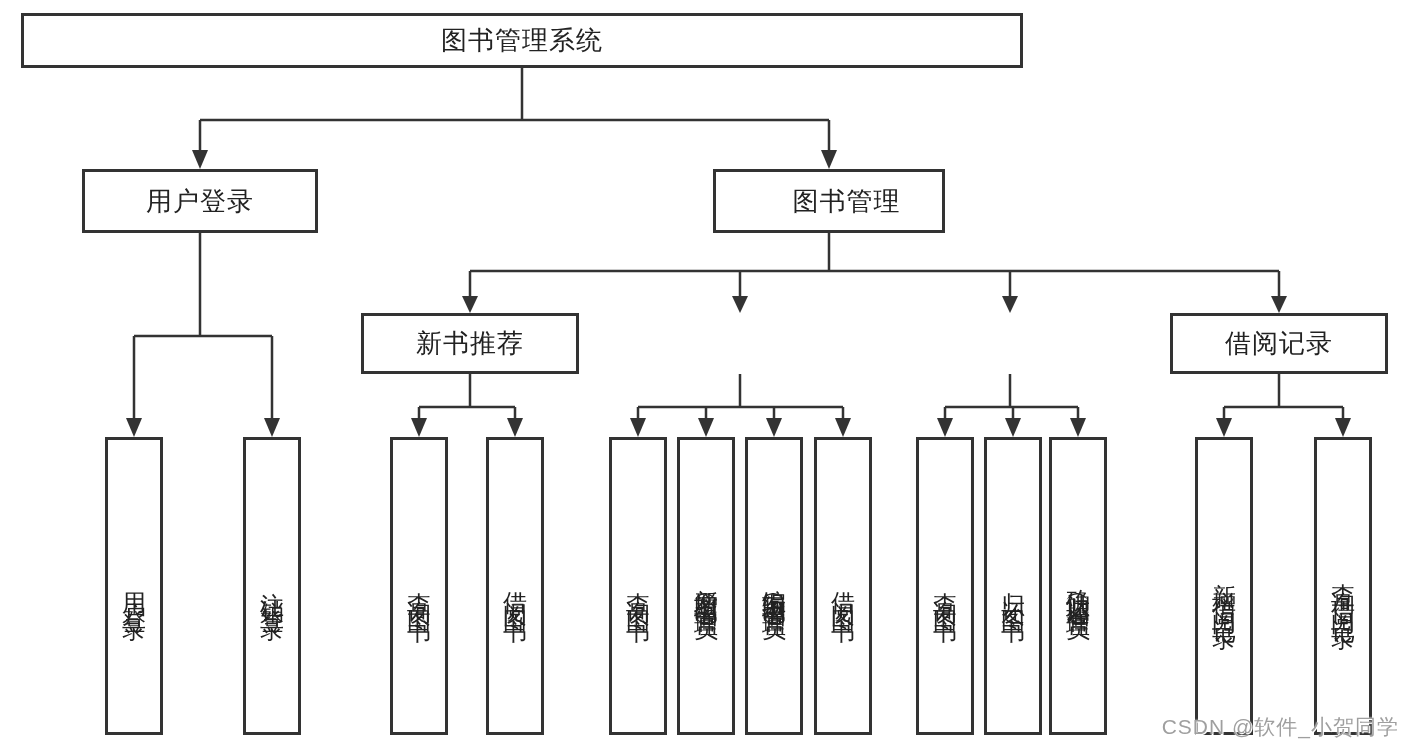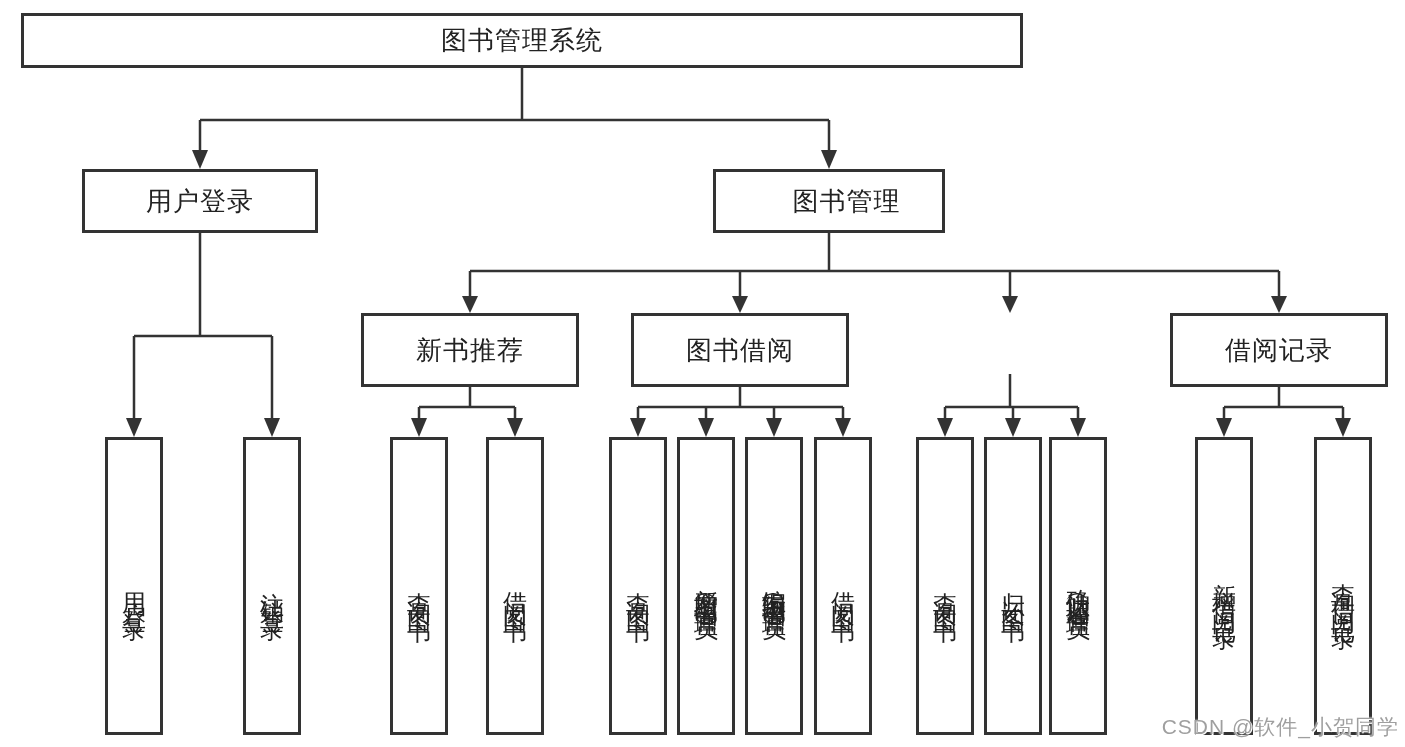--- a/index.html
+++ b/index.html
@@ -29,21 +29,21 @@
     align-items:center;
     justify-content:center;
     font-size:26px;
     letter-spacing:1px;
     color:var(--text);
     white-space:nowrap;
   }
   .root{left:21px;top:13px;width:1002px;height:55px;font-size:26px;}
   .l2a{left:82px;top:169px;width:236px;height:64px;}
   .l2b{left:713px;top:169px;width:232px;height:64px;padding-left:35px;}
-  .l3{top:313px;height:74px;width:218px;}
+  .l3{top:313px;height:61px;width:218px;}
   .l3a{left:361px;} .l3b{left:631px;} .l3c{left:901px;} .l3d{left:1170px;}
   .leaf{top:437px;height:298px;width:58px;}
   .vtext{
     writing-mode:vertical-rl;
     text-orientation:mixed;
     font-size:24px;
     line-height:1;
     letter-spacing:9px;
     margin-bottom:-9px;
   }
@@ -106,21 +106,20 @@
       <path class="ar" d="M1335 418 L1351 418 L1343 437 Z"></path>
     </g>
   </svg>
 
   <div class="box root">图书管理系统</div>
 
   <div class="box l2a">用户登录</div>
   <div class="box l2b">图书管理</div>
 
   <div class="box l3 l3a">新书推荐</div>
-  <div class="box l3 l3b">图书借阅</div>
   <div class="box l3 l3d">借阅记录</div>
 
   <div class="box leaf" style="left:105px;">
     <span class="vtext">用户登录</span>
   </div>
   <div class="box leaf" style="left:243px;">
     <span class="vtext">注销登录</span>
   </div>
 
   <div class="box leaf" style="left:390px;">

